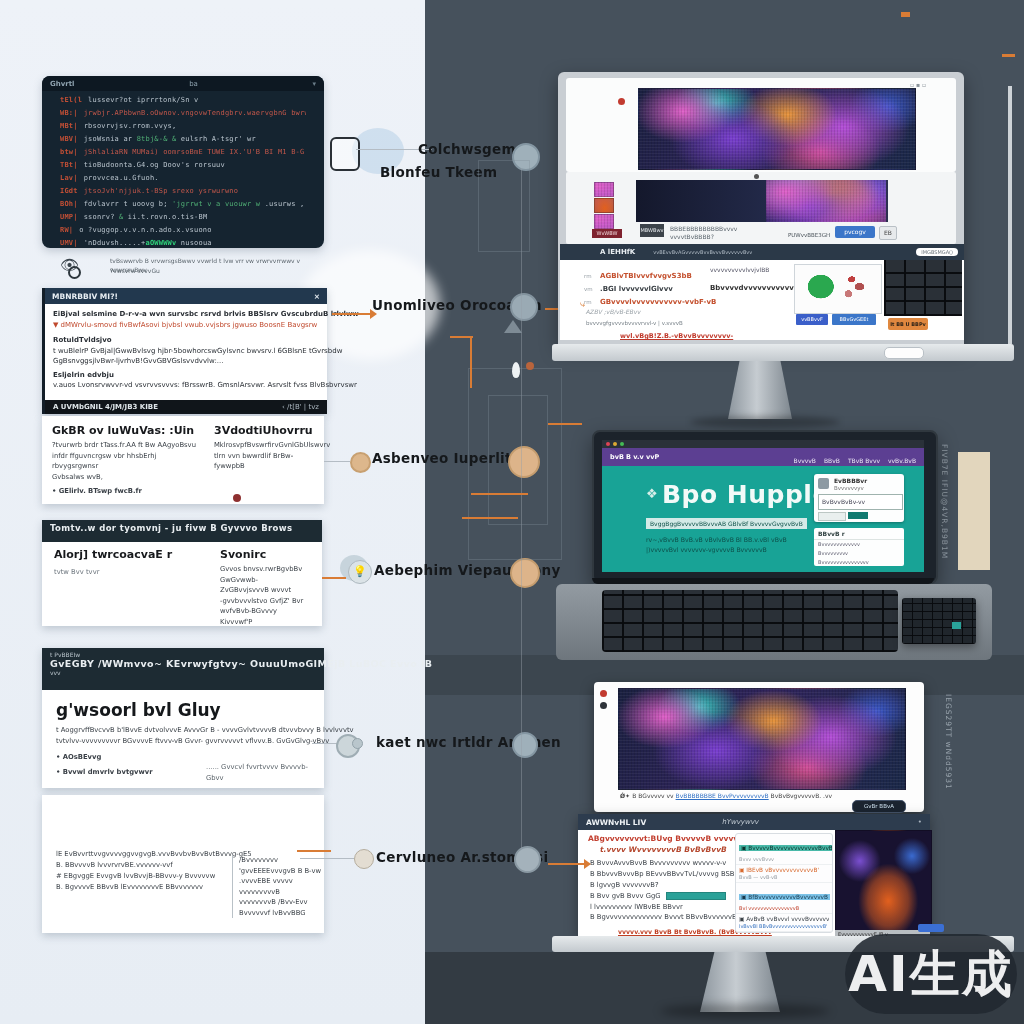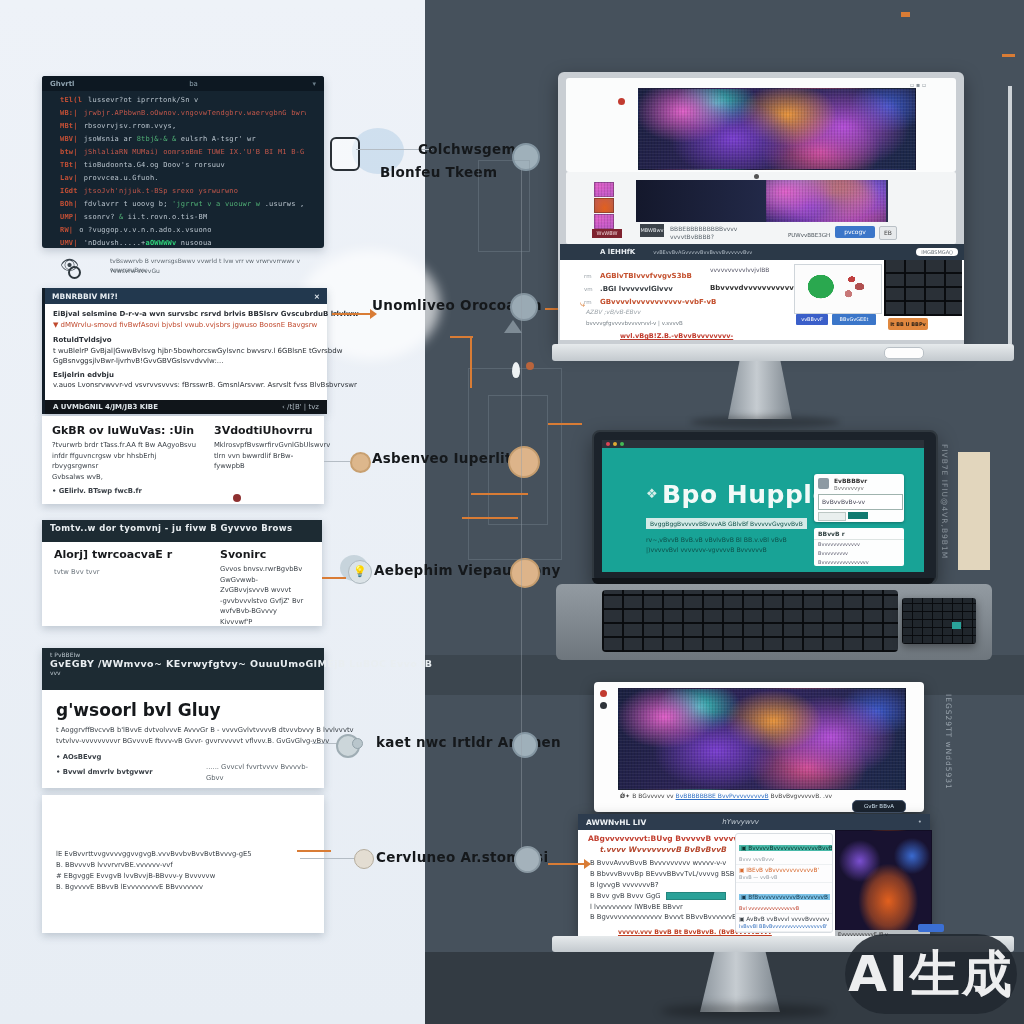--- a/index.html
+++ b/index.html
@@ -3,21 +3,21 @@
 <meta charset="utf-8">
 <style>
   html,body{margin:0;padding:0}
   #stage{position:relative;width:1024px;height:1024px;overflow:hidden;
     font-family:"DejaVu Sans","Liberation Sans",sans-serif;background:linear-gradient(180deg,#eef2f8,#e7edf4)}
   .abs{position:absolute}
   
   .panel{position:absolute;background:#fff;box-shadow:0 3px 8px rgba(60,80,100,.25)}
   .blob{position:absolute;border-radius:50%;pointer-events:none}
   
-  .code{background:#152430;border-radius:3px;overflow:hidden}
+  .code{background:#152430;border-radius:8px;overflow:hidden}
   .code-title{height:15px;background:#0d1822;color:#8fa3b0;font-size:7px;display:flex;align-items:center;padding:0 8px}
   .code-body{padding:3px 18px;font-family:"DejaVu Sans Mono","Liberation Mono",monospace;font-size:7px;letter-spacing:.2px}
   .cl{height:13px;line-height:13px;white-space:nowrap;overflow:hidden}
   .lnum{color:#c34f35;font-weight:bold;margin-right:6px}
   .sg-g{color:#b9c4cd}.sg-r{color:#c2574a}.sg-gr{color:#4fae74}.sg-grb{color:#2fd27a;font-weight:bold}
   
   .doc-title{height:16px;background:#22384e;color:#e8eef3;font-size:7.5px;font-weight:bold;display:flex;align-items:center;padding:0 7px}
   .doc-body{padding:5px 8px;font-size:7px;color:#2a2f35;line-height:1.5}
   .statusbar{position:absolute;left:0;right:0;bottom:0;height:14px;background:#10151a;color:#dfe6ea;font-size:7px;display:flex;align-items:center;padding:0 8px}
   .hdr-dark{background:#1d2b33;color:#e9eef1;padding:3px 8px}
@@ -201,20 +201,26 @@
     </div>
   </div>
 
   <div class="panel" style="left:42px;top:795px;width:282px;height:138px">
     <div class="abs" style="left:14px;top:54px;width:170px">
         <div class="trow">lE  EvBvvrttvvgvvvvggvvgvgB.vvvBvvbvBvvBvtBvvvg-gE5</div>
         <div class="trow">B.   BBvvvvB  lvvvrvrvBE.vvvvvv-vvf</div>
         <div class="trow">#   EBgvggE   EvvgvB  lvvBvvjB-BBvvv-y   Bvvvvvw</div>
         <div class="trow">B.   BgvvvvE   BBvvB   lEvvvvvvvvE   BBvvvvvvv</div>
       </div>
+    <div class="abs" style="left:190px;top:60px;width:86px;border-left:1px solid #b9c1c7;padding-left:6px">
+        <div class="ptx">/Bvvvvvvvv</div>
+        <div class="ptx">'gvvEEEEvvvgvB B B-vw</div>
+        <div class="ptx">.vvvvEBE  vvvvv   vvvvvvvvvB</div>
+        <div class="ptx">vvvvvvvvB  /Bvv-Evv  Bvvvvvvf  lvBvvBBG</div>
+      </div>
   </div>
 
   <div class="abs" style="left:330px;top:137px;width:26px;height:30px;border:2px solid #2a3036;border-radius:6px;background:rgba(255,255,255,.5)"></div>
   <div class="ln" style="left:356px;top:149px;width:76px;height:1px"></div>
   <div class="lbl" style="left:418px;top:141px;width:96px">Colchwsgem</div>
   <div class="lbl" style="left:380px;top:164px;width:112px">Blonfeu Tkeem</div>
   <div class="circ" style="left:512px;top:143px;width:24px;height:24px;background:#9fb0ba;border:2px solid #8496a2"></div>
 
   <div class="oln" style="left:332px;top:313px;width:40px;height:2px"></div>
   <div class="abs" style="left:370px;top:309px;width:0;height:0;border-left:7px solid #d97c35;border-top:5px solid transparent;border-bottom:5px solid transparent"></div>
@@ -328,20 +334,24 @@
 
   <div class="abs" style="left:906px;top:452px;width:24px;height:118px;background:#e7dcc4"></div>
   <div class="abs" style="left:958px;top:452px;width:32px;height:118px;background:#e2d6bd"></div>
   <div class="abs" style="left:592px;top:430px;width:342px;height:150px;background:#1c232b;border:2px solid #30383f;border-radius:8px;box-shadow:0 8px 20px rgba(0,0,0,.4)">
     <div class="abs" style="left:8px;top:8px;width:322px;height:132px;overflow:hidden;background:#18a396">
       <div class="abs" style="left:0;top:0;width:322px;height:8px;background:#2a3139">
         <span style="position:absolute;left:4px;top:2px;width:4px;height:4px;background:#d45;border-radius:50%"></span>
         <span style="position:absolute;left:11px;top:2px;width:4px;height:4px;background:#da3;border-radius:50%"></span>
         <span style="position:absolute;left:18px;top:2px;width:4px;height:4px;background:#4b5;border-radius:50%"></span>
       </div>
+      <div class="abs" style="left:0;top:8px;width:322px;height:18px;background:#5c3f92;display:flex;align-items:center">
+        <span style="font-size:6.5px;color:#fff;font-weight:bold;margin-left:8px">bvB B v.v vvP</span>
+        <span style="margin-left:auto;margin-right:8px"><div style="display: inline;"><span class="chip">BvvvvB</span></div><div style="display: inline;"><span class="chip">BBvB</span></div><div style="display: inline;"><span class="chip">TBvB Bvvv</span></div><div style="display: inline;"><span class="chip">vvBv.BvB</span></div></span>
+      </div>
       <span class="abs" style="left:44px;top:46px;font-size:13px;color:#d8efe9">❖</span>
       <div class="abs" style="left:60px;top:40px;font-size:25px;font-weight:bold;color:#f2faf8;letter-spacing:.5px">Bpo  Hupploahe</div>
       <div class="abs" style="left:44px;top:78px;background:rgba(233,242,240,.9);color:#0d5048;font-size:6px;padding:2px 4px">BvggBggBvvvvvBBvvvAB   GBlvBf  BvvvvvGvgvvBvB</div>
       <div class="abs" style="left:44px;top:96px;font-size:6.2px;color:#0d4f49">rv~,vBvvB  BvB.vB  vBvlvBvB  Bl   BB.v.vBl vBvB</div>
       <div class="abs" style="left:44px;top:106px;font-size:6.2px;color:#0d4f49">|)vvvvvBvl  vvvvvvv-vgvvvvB   BvvvvvvB</div>
 
       <div class="abs" style="left:212px;top:34px;width:90px;height:48px;background:#fdfefe;border-radius:3px;box-shadow:0 1px 3px rgba(0,0,0,.3)">
         <span class="abs" style="left:4px;top:4px;width:11px;height:11px;background:#8d9aa3;border-radius:2px"></span>
         <span class="abs" style="left:20px;top:3px;font-size:6px;font-weight:bold;color:#333">EvBBBBvr</span>
         <span class="abs" style="left:20px;top:11px;font-size:5.5px;color:#777">Bvvvvvvyv</span>

